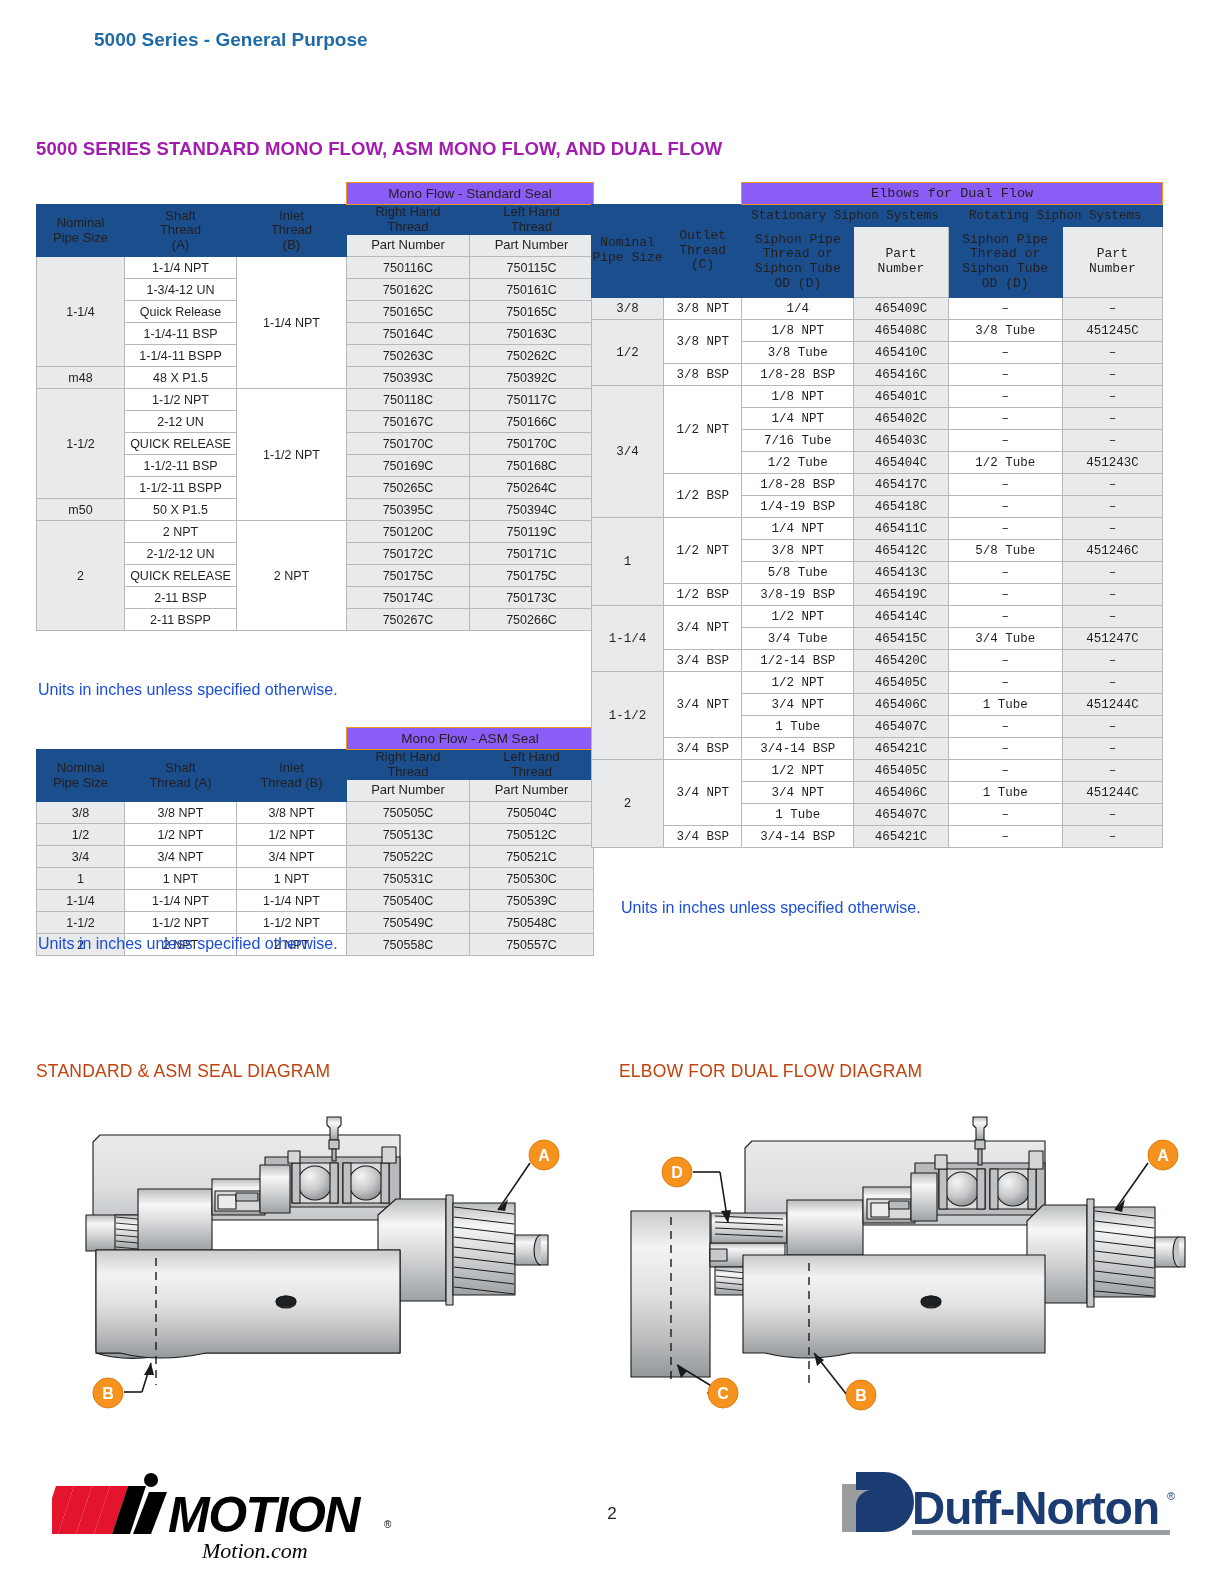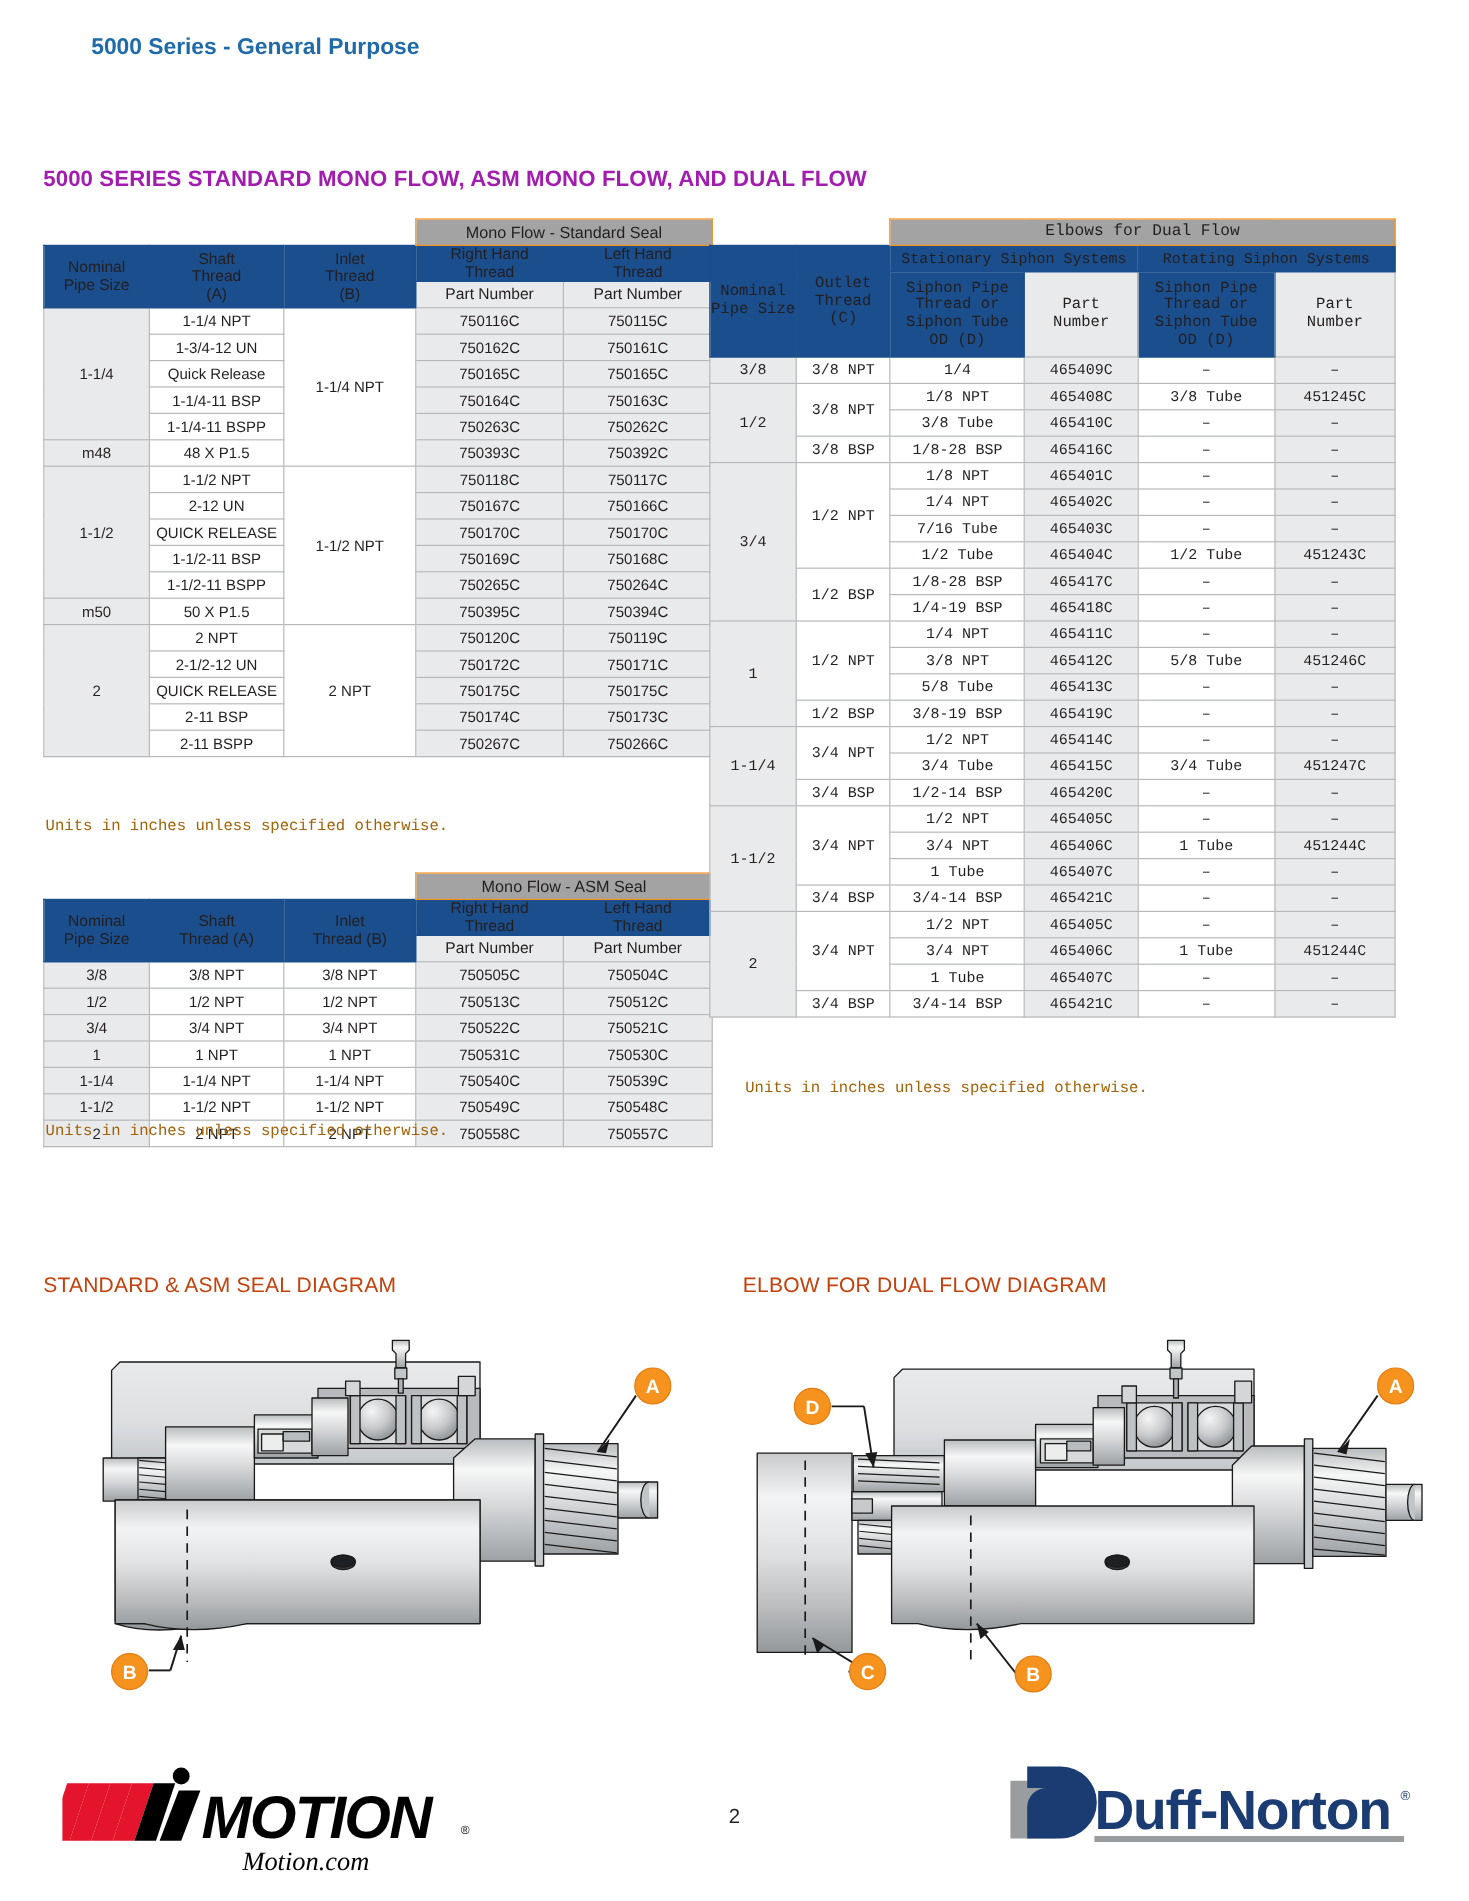--- a/index.html
+++ b/index.html
@@ -14,21 +14,21 @@
 
   
   .page-header { position:absolute; left:36px; top:24px; }
   .title-main {
     font-size:40px; font-weight:bold; color:#808285;
     letter-spacing:-0.5px; line-height:1;
   }
   .title-main .sc { font-size:31px; }
   .title-sub {
     font-size:19px; font-weight:bold; color:#1f6aa8;
-    margin-left:40px; margin-top:6px; line-height:1;
+    margin-left:58px; margin-top:6px; line-height:1;
   }
   .section-head {
     position:absolute; left:36px; top:138px;
     font-size:18.5px; font-weight:bold; color:#a21caf;
     letter-spacing:0.1px;
   }
 
   
   table.dt {
     border-collapse:collapse;
@@ -39,42 +39,42 @@
     border:1px solid #b6b8ba;
     text-align:center;
     vertical-align:middle;
     padding:0;
     height:21px;
     line-height:1.12;
     font-weight:normal;
     color:#231f20;
   }
   .cap {
-    background:#a3a3a3; color:#ffffff;
+    background:#8b5cf6; color:#ffffff;
     font-weight:bold; font-size:13.5px;
     border:1px solid #f6921e !important;
     height:26px;
   }
   .blue {
     background:#1b4e8c; color:#ffffff;
     font-weight:bold; font-size:13px;
     border:1px solid #1b4e8c !important;
   }
   .blue.sml { font-size:12.5px; }
   .grayhdr {
     background:#e9eaeb; color:#231f20;
     font-weight:bold; font-size:13px;
     border:1px solid #b6b8ba !important;
   }
   .graylite { background:#e9eaeb; }
   .white { background:#ffffff; }
   .nb { border:0 !important; background:transparent !important; }
 
   .note {
-    font-size:13px; color:#a16207;font-family:Liberation Mono, monospace;
+    font-size:16px; color:#1d4ed8;
   }
 
   
   #tbl-standard { position:absolute; left:36px; top:182px; width:557px; }
   #note1  { position:absolute; left:38px; top:681px; }
   #tbl-asm { position:absolute; left:36px; top:727px; width:557px; }
   #note2  { position:absolute; left:38px; top:935px; }
   #tbl-elbow { position:absolute; left:591px; top:182px; width:572px;font-family:Liberation Mono, monospace; }
   #note3  { position:absolute; left:621px; top:899px; }
 

